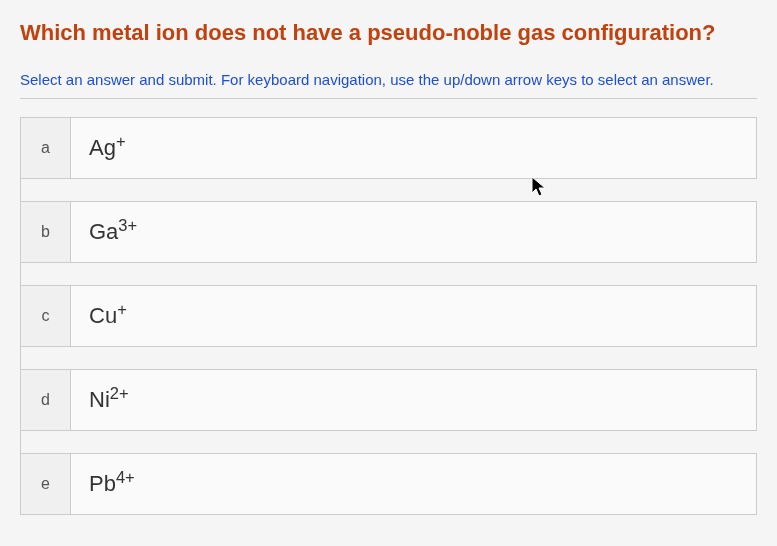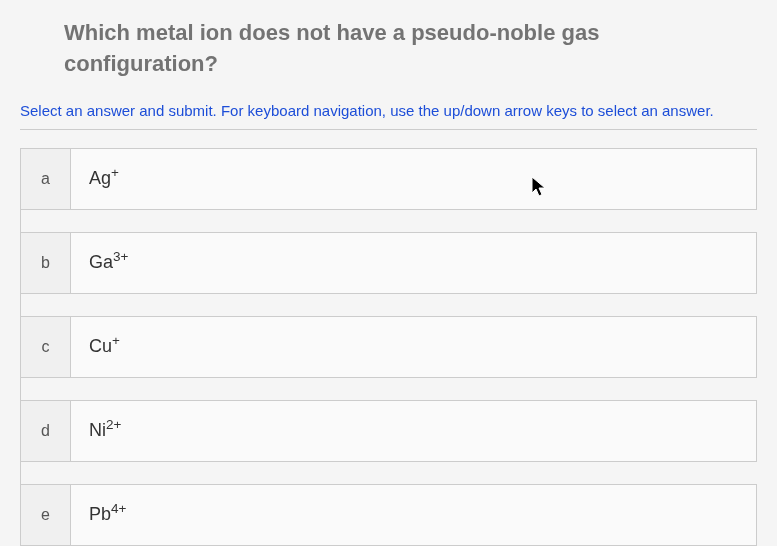--- a/index.html
+++ b/index.html
@@ -13,24 +13,23 @@
       width: 777px;
       height: 546px;
       padding: 18px 20px;
       color: #333;
       position: relative;
       overflow: hidden;
     }
     .question-text {
       font-size: 22px;
       font-weight: 600;
-      color: #737373;
+      color: #c2410c;
       margin-bottom: 20px;
       line-height: 1.4;
-      margin-left: 44px;
     }
     .instructions {
       font-size: 15px;
       color: #1d4ed8;
       margin-bottom: 8px;
       line-height: 1.4;
     }
     .divider {
       border: none;
       border-top: 1px solid #ccc;
@@ -55,21 +54,21 @@
       border-right: 1px solid #ccc;
       display: flex;
       align-items: center;
       justify-content: center;
       font-size: 16px;
       color: #555;
       background: #f0f0f0;
     }
     .answer-text {
       padding-left: 18px;
-      font-size: 18px;
+      font-size: 22px;
       color: #333;
     }
     sup {
       font-size: 0.75em;
       vertical-align: super;
       line-height: 0;
     }
     .cursor {
       position: absolute;
       left: 530px;

